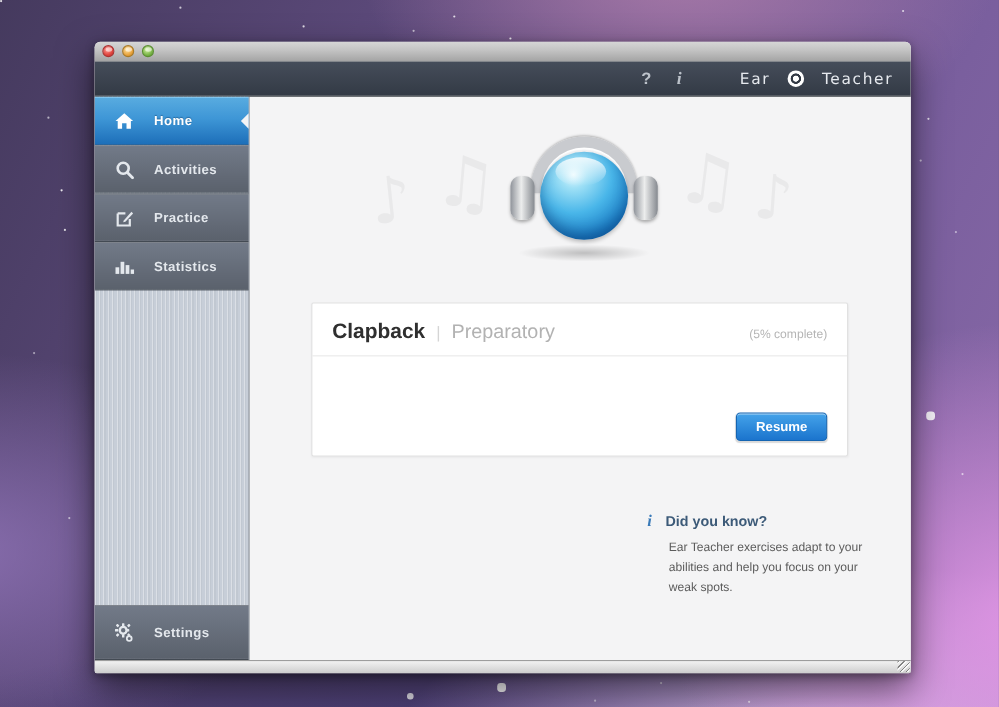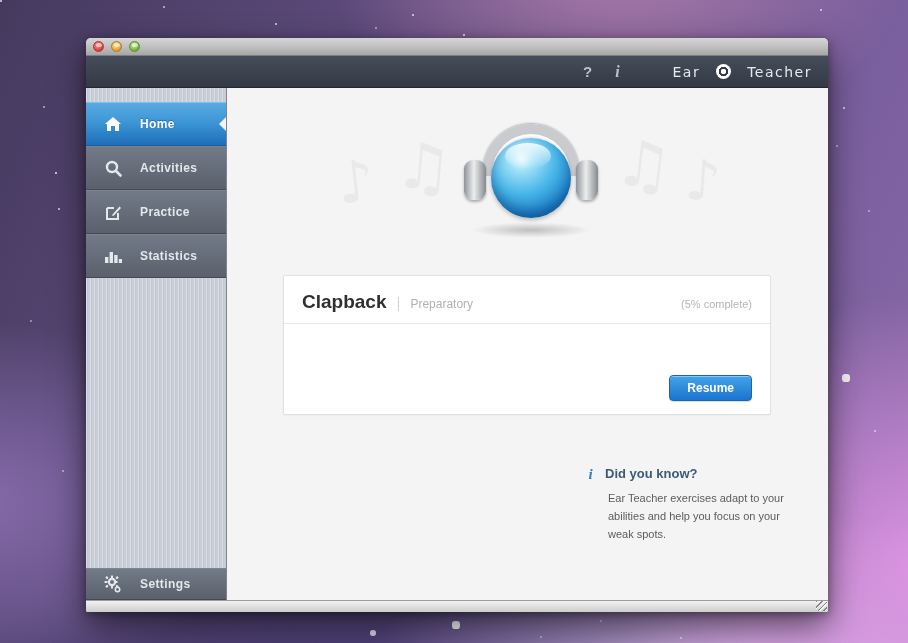--- a/index.html
+++ b/index.html
@@ -92,30 +92,30 @@
     background: linear-gradient(#727a88, #5a616c);
     border-top: 1px solid rgba(255,255,255,0.22);
     border-bottom: 1px solid #434a53;
     color: #e4e8ed; font-size: 12px; font-weight: bold; letter-spacing: 0.4px;
     cursor: pointer;
   }
   .nav-item .ic { width: 54px; display: flex; justify-content: center; }
   .nav-item.active {
     background: linear-gradient(#58abe0 0%, #3e96d6 45%, #1d6fb9 100%);
     border-top: 1px solid #7cc4ef; border-bottom: 1px solid #1a5c99;
-    color: #ffffff; text-shadow: 0 -1px 1px rgba(0,40,80,0.4); margin-top: 14px;
+    color: #ffffff; text-shadow: 0 -1px 1px rgba(0,40,80,0.4);
   }
   .active-arrow {
     position: absolute; right: 0; top: 50%; transform: translateY(-50%);
     width: 0; height: 0;
     border-top: 7px solid transparent; border-bottom: 7px solid transparent;
     border-right: 7px solid #f4f4f5;
   }
   .sidebar .spacer { flex: 1 1 auto; }
-  .nav-item.settings { height: 32px; }
+  .nav-item.settings { height: 50px; }
 
   
   .content { flex: 1 1 auto; position: relative; background: #f4f4f5; }
 
   .note { position: absolute; color: #e9e9ea; font-family: "DejaVu Sans", sans-serif;
     pointer-events: none; user-select: none; }
 
   
   .hero-logo { position: absolute; left: 234px; top: 32px; width: 140px; height: 130px; }
   .hp-band {
@@ -149,21 +149,21 @@
     position: absolute; left: 56px; top: 187px; width: 488px; height: 140px;
     background: #ffffff; border: 1px solid #e1e1e1; border-radius: 2px;
     box-shadow: 0 1px 2px rgba(0,0,0,0.04);
   }
   .card-head {
     display: flex; align-items: baseline; padding: 15px 18px 10px 18px;
     border-bottom: 1px solid #e8e8e8;
   }
   .card-title { font-size: 19px; font-weight: bold; color: #2f2f2f; }
   .card-sep { color: #d5d5d5; font-size: 15px; margin: 0 10px; }
-  .card-subtitle { color: #b2b2b2; font-size: 12px; }
+  .card-subtitle { color: #b2b2b2; font-size: 18px; }
   .card-progress { margin-left: auto; color: #b5b5b5; font-size: 11px; text-align: right; }
   .card-body { padding: 17px 18px 0 18px; font-size: 12px; color: #4a4a4a; }
   .card-body b { color: #3a3a3a; }
   .resume-btn {
     position: absolute; right: 18px; bottom: 13px;
     background: linear-gradient(#44a3ea, #1b74cd);
     border: 1px solid #1565b2; border-radius: 4px;
     color: #ffffff; font-size: 12px; font-weight: bold;
     padding: 5px 17px; cursor: pointer;
     box-shadow: inset 0 1px 0 rgba(255,255,255,0.4), 0 1px 1px rgba(0,0,0,0.15);

